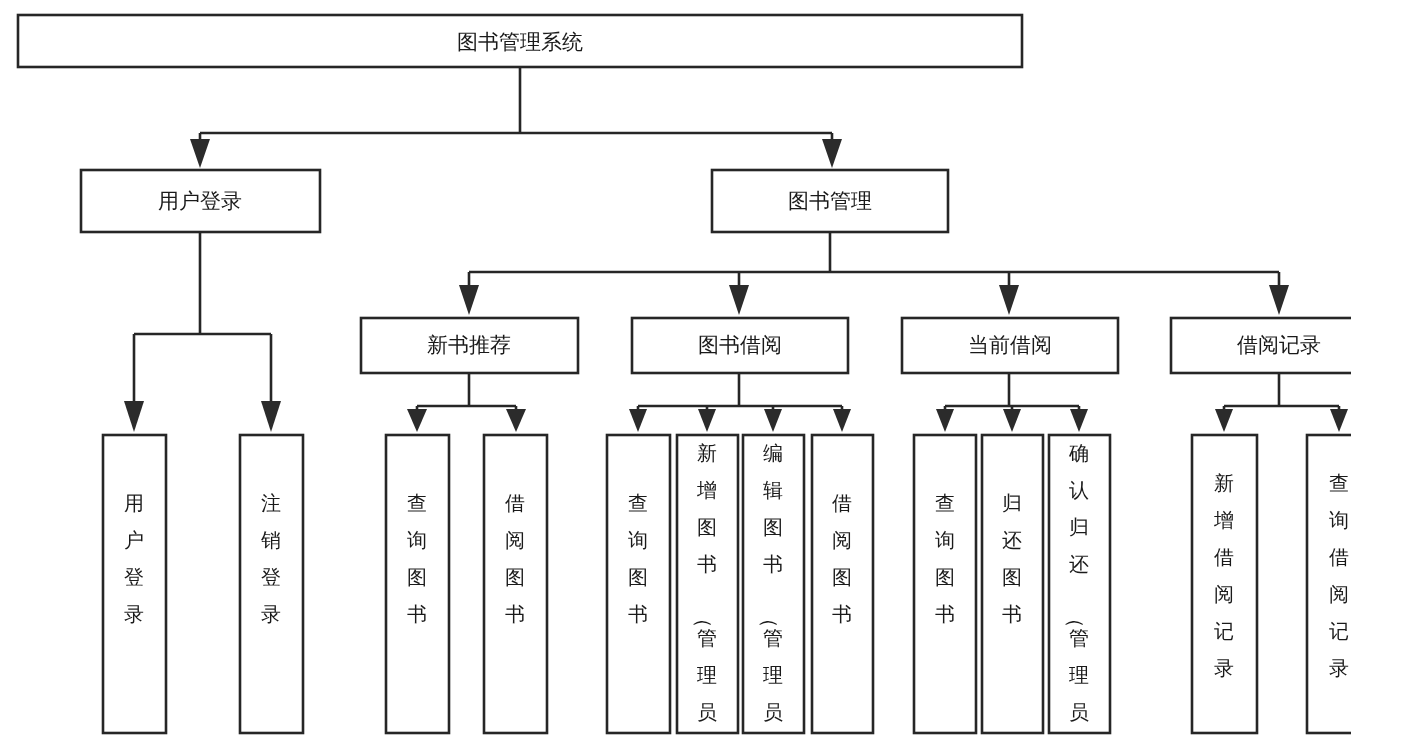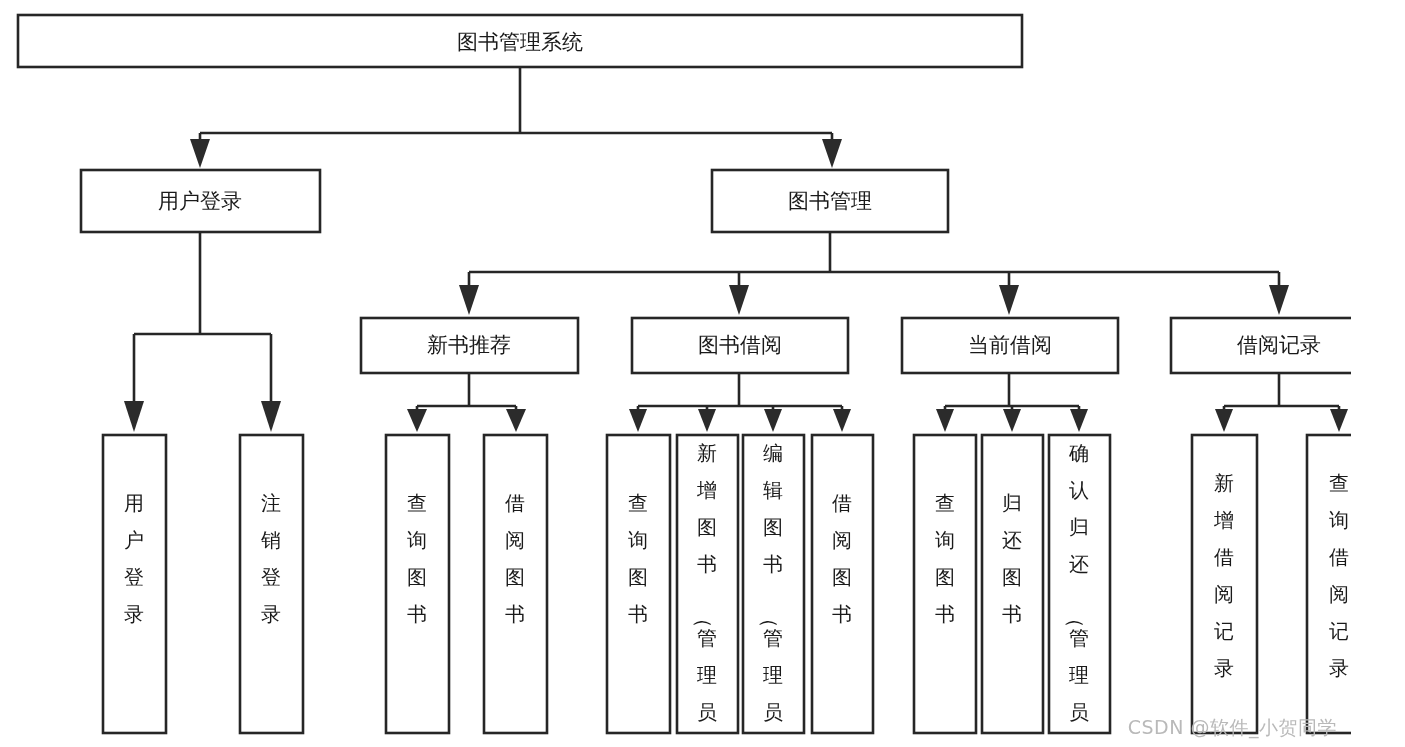--- a/index.html
+++ b/index.html
@@ -230,14 +230,13 @@
         <rect class="box-rect" x="1192" y="435" width="65" height="298"></rect>
         <text class="v-label leaf-text" x="1224" y="490"><tspan x="1224" y="490">新</tspan><tspan x="1224" y="527">增</tspan><tspan x="1224" y="564">借</tspan><tspan x="1224" y="601">阅</tspan><tspan x="1224" y="638">记</tspan><tspan x="1224" y="675">录</tspan></text>
       </g>
       <g>
         <rect class="box-rect" x="1307" y="435" width="65" height="298"></rect>
         <text class="v-label leaf-text" x="1339" y="490"><tspan x="1339" y="490">查</tspan><tspan x="1339" y="527">询</tspan><tspan x="1339" y="564">借</tspan><tspan x="1339" y="601">阅</tspan><tspan x="1339" y="638">记</tspan><tspan x="1339" y="675">录</tspan></text>
       </g>
     </g>
   </svg>
 
-  <div class="watermark">CSDN @软件_小贺同学</div>
 </div>
 
 </body></html>

